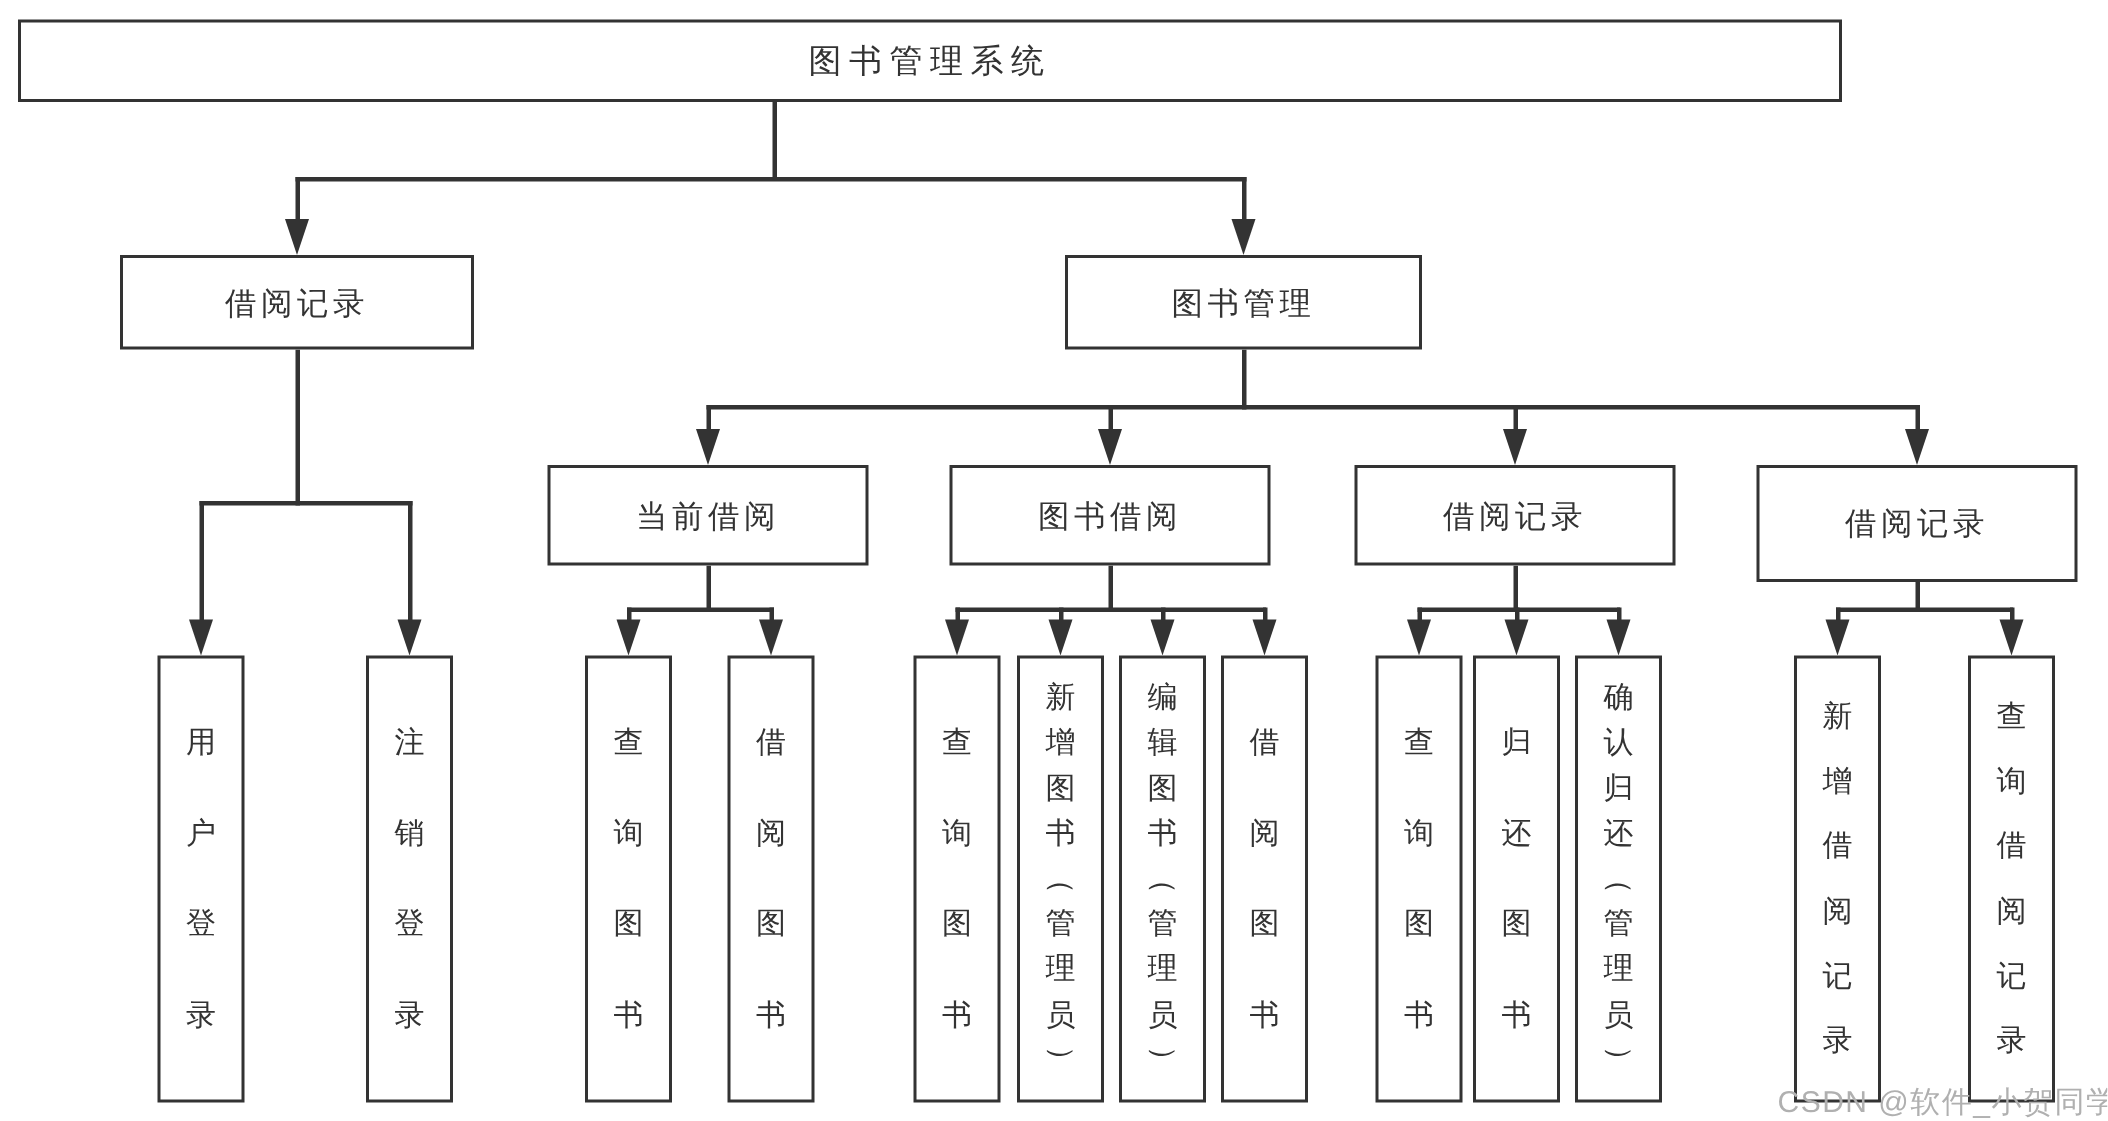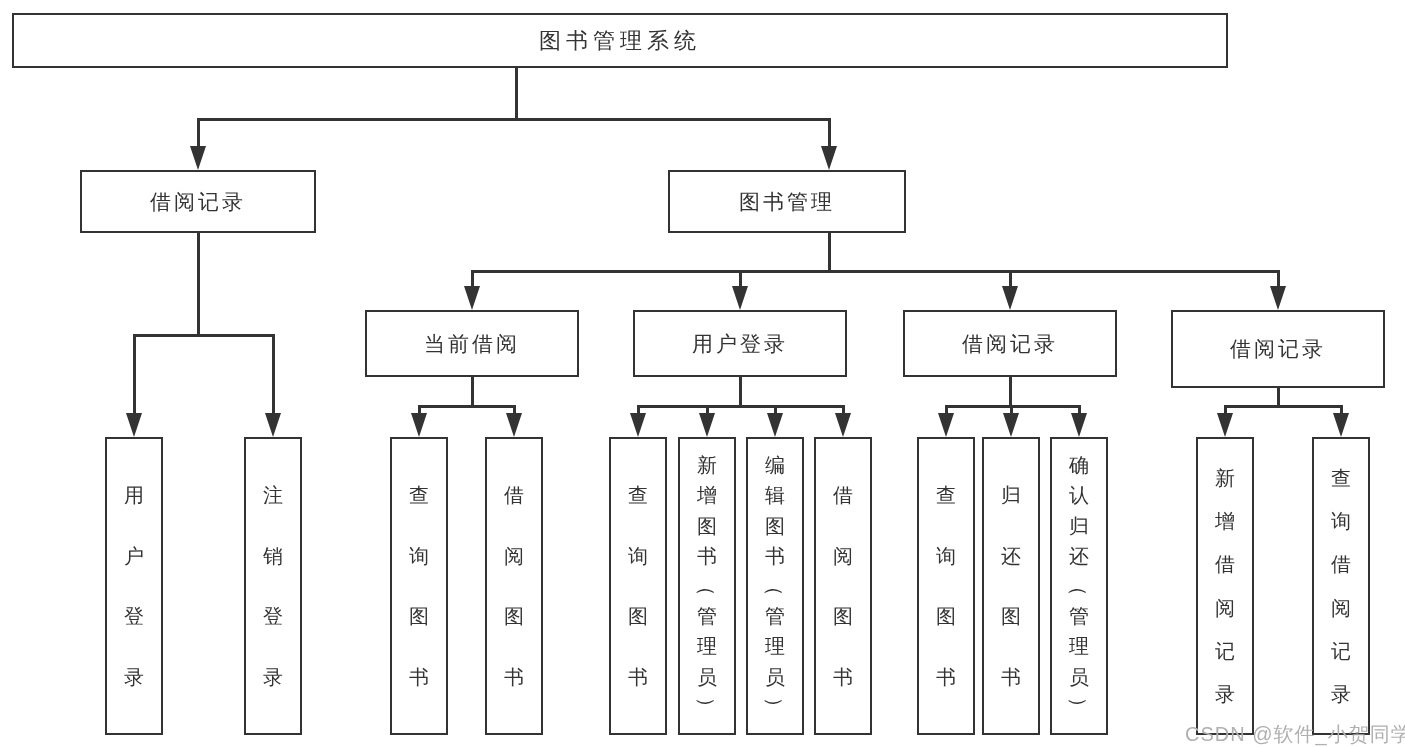--- a/index.html
+++ b/index.html
@@ -106,29 +106,29 @@
   <div class="vline" style="left:1340px;top:405px;height:14px"></div>
   <div class="arrow" style="left:1333px;top:413px"></div>
 
   <div class="box root" style="left:12px;top:13px;width:1216px;height:55px">
     <span>图书管理系统</span>
   </div>
 
   <div class="box" style="left:80px;top:170px;width:236px;height:63px">
     <span>借阅记录</span>
   </div>
-  <div class="box" style="left:668px;top:170px;width:238px;height:63px">
+  <div class="box" style="left:710px;top:170px;width:238px;height:63px">
     <span>图书管理</span>
   </div>
 
   <div class="box" style="left:365px;top:310px;width:214px;height:67px">
     <span>当前借阅</span>
   </div>
   <div class="box" style="left:633px;top:310px;width:214px;height:67px">
-    <span>用户登录</span>
+    <span>图书借阅</span>
   </div>
   <div class="box" style="left:903px;top:310px;width:214px;height:67px">
     <span>借阅记录</span>
   </div>
   <div class="box" style="left:1171px;top:310px;width:214px;height:78px">
     <span>借阅记录</span>
   </div>
 
   <div class="box vbox" style="left:105px;top:437px;width:58px;height:298px">
       <span class="vchar">用</span>

